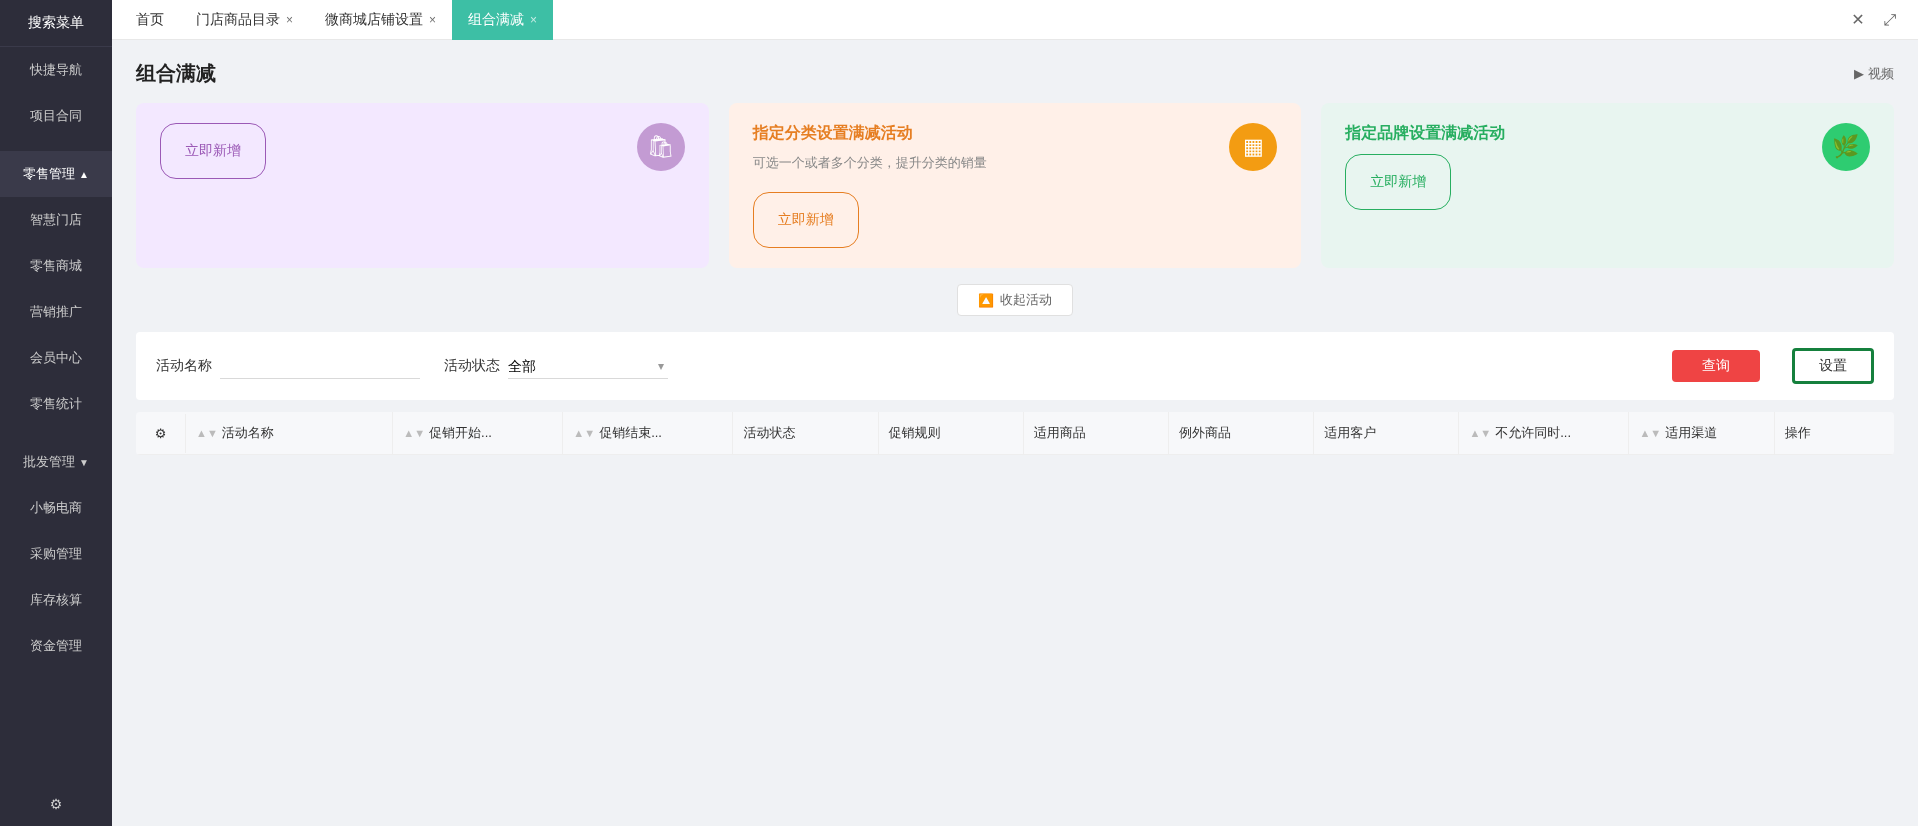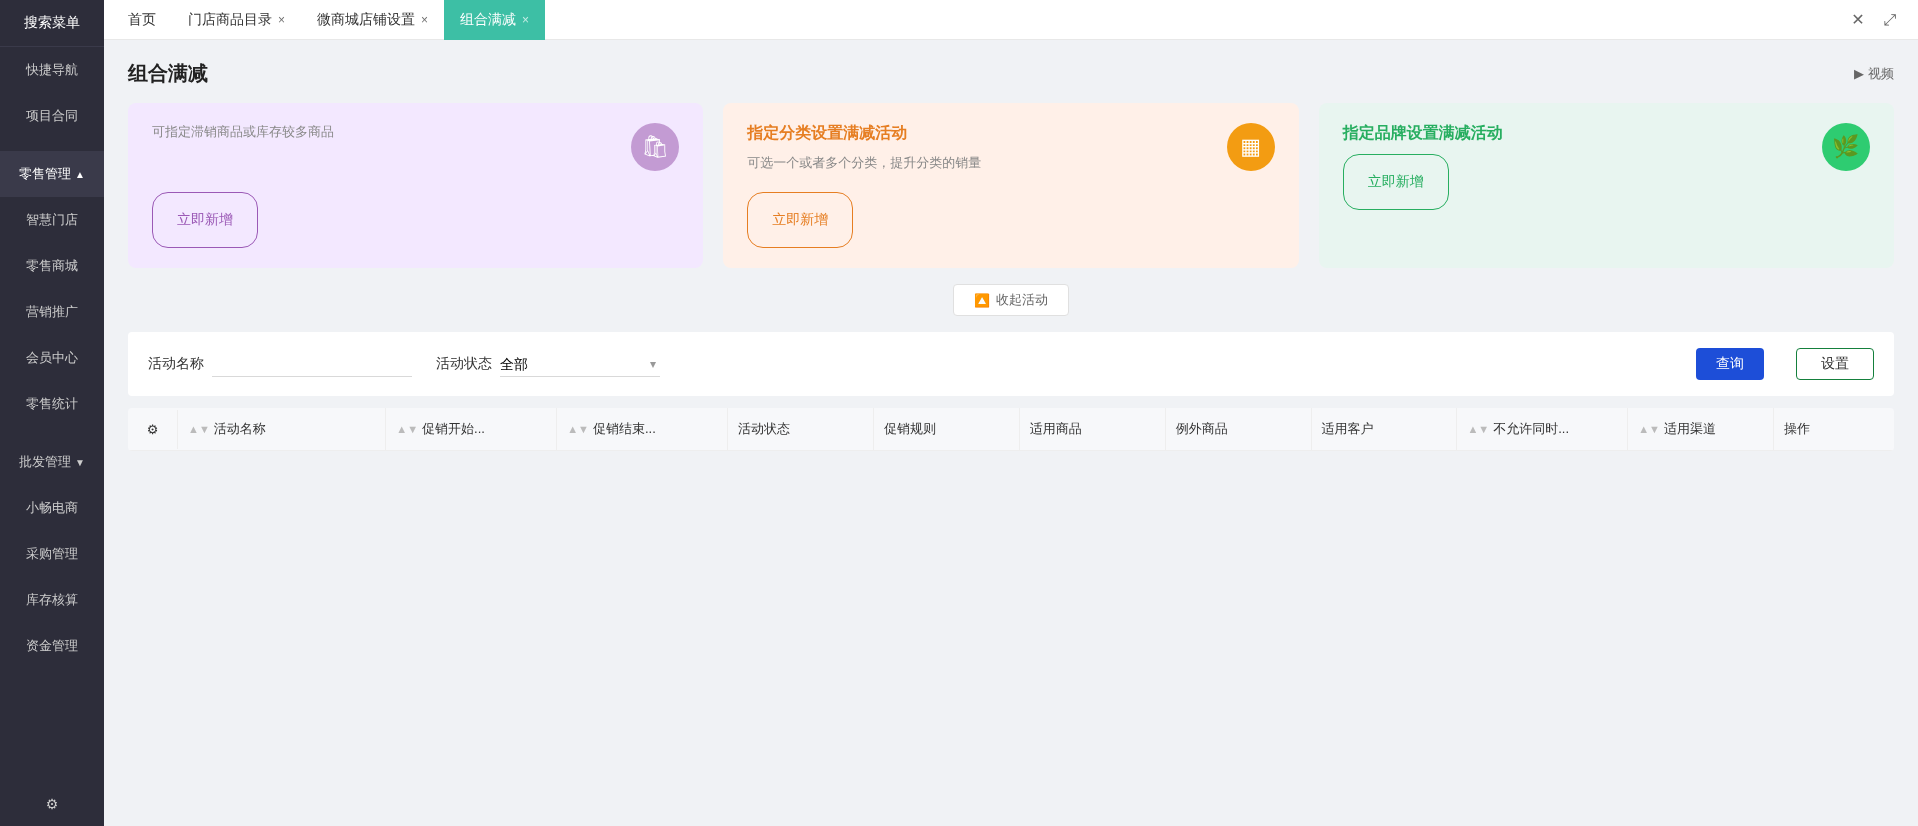--- a/index.html
+++ b/index.html
@@ -1,20 +1,20 @@
 <!DOCTYPE html>
 <html><head>
   <meta charset="utf-8">
   <style>
     * { box-sizing: border-box; margin: 0; padding: 0; }
     body { font-family: 'Microsoft YaHei', 'PingFang SC', sans-serif; font-size: 14px; background: #f5f5f5; display: flex; height: 826px; overflow: hidden; }
 
     
     .sidebar {
-      width: 104px;
+      width: 112px;
       background: #2d2d3a;
       color: #ccc;
       display: flex;
       flex-direction: column;
       flex-shrink: 0;
       height: 100%;
     }
     .sidebar-search {
       padding: 14px 10px;
       color: #fff;
@@ -262,32 +262,32 @@
     }
     .select-arrow {
       position: absolute;
       right: 4px;
       pointer-events: none;
       color: #999;
       font-size: 12px;
     }
     .search-spacer { flex: 1; }
     .btn-query {
-      background: #1d4ed8;
+      background: #ef4444;
       color: #fff;
       border: none;
       border-radius: 4px;
-      padding: 7px 20px;
+      padding: 7px 30px;
       font-size: 14px;
       cursor: pointer;
     }
     .btn-setting {
       background: #fff;
       color: #333;
-      border: 1px solid #15803d;
+      border: 3px solid #15803d;
       border-radius: 4px;
       padding: 6px 24px;
       font-size: 14px;
       cursor: pointer;
       margin-left: 8px;
     }
 
     
     .table-wrap {
       background: #fff;
@@ -429,21 +429,20 @@
       <div class="video-link">
         <span>▶</span>
         <span>视频</span>
       </div>
     </div>
 
     <div class="cards-row">
 
       <div class="card card-purple">
         <div class="card-icon">🛍</div>
-        <div class="card-desc">可指定滞销商品或库存较多商品</div>
         <button class="card-btn">立即新增</button>
       </div>
 
       <div class="card card-orange">
         <div class="card-icon" style="background:#f39c12;">▦</div>
         <div class="card-title">指定分类设置满减活动</div>
         <div class="card-desc">可选一个或者多个分类，提升分类的销量</div>
         <button class="card-btn">立即新增</button>
       </div>
 

